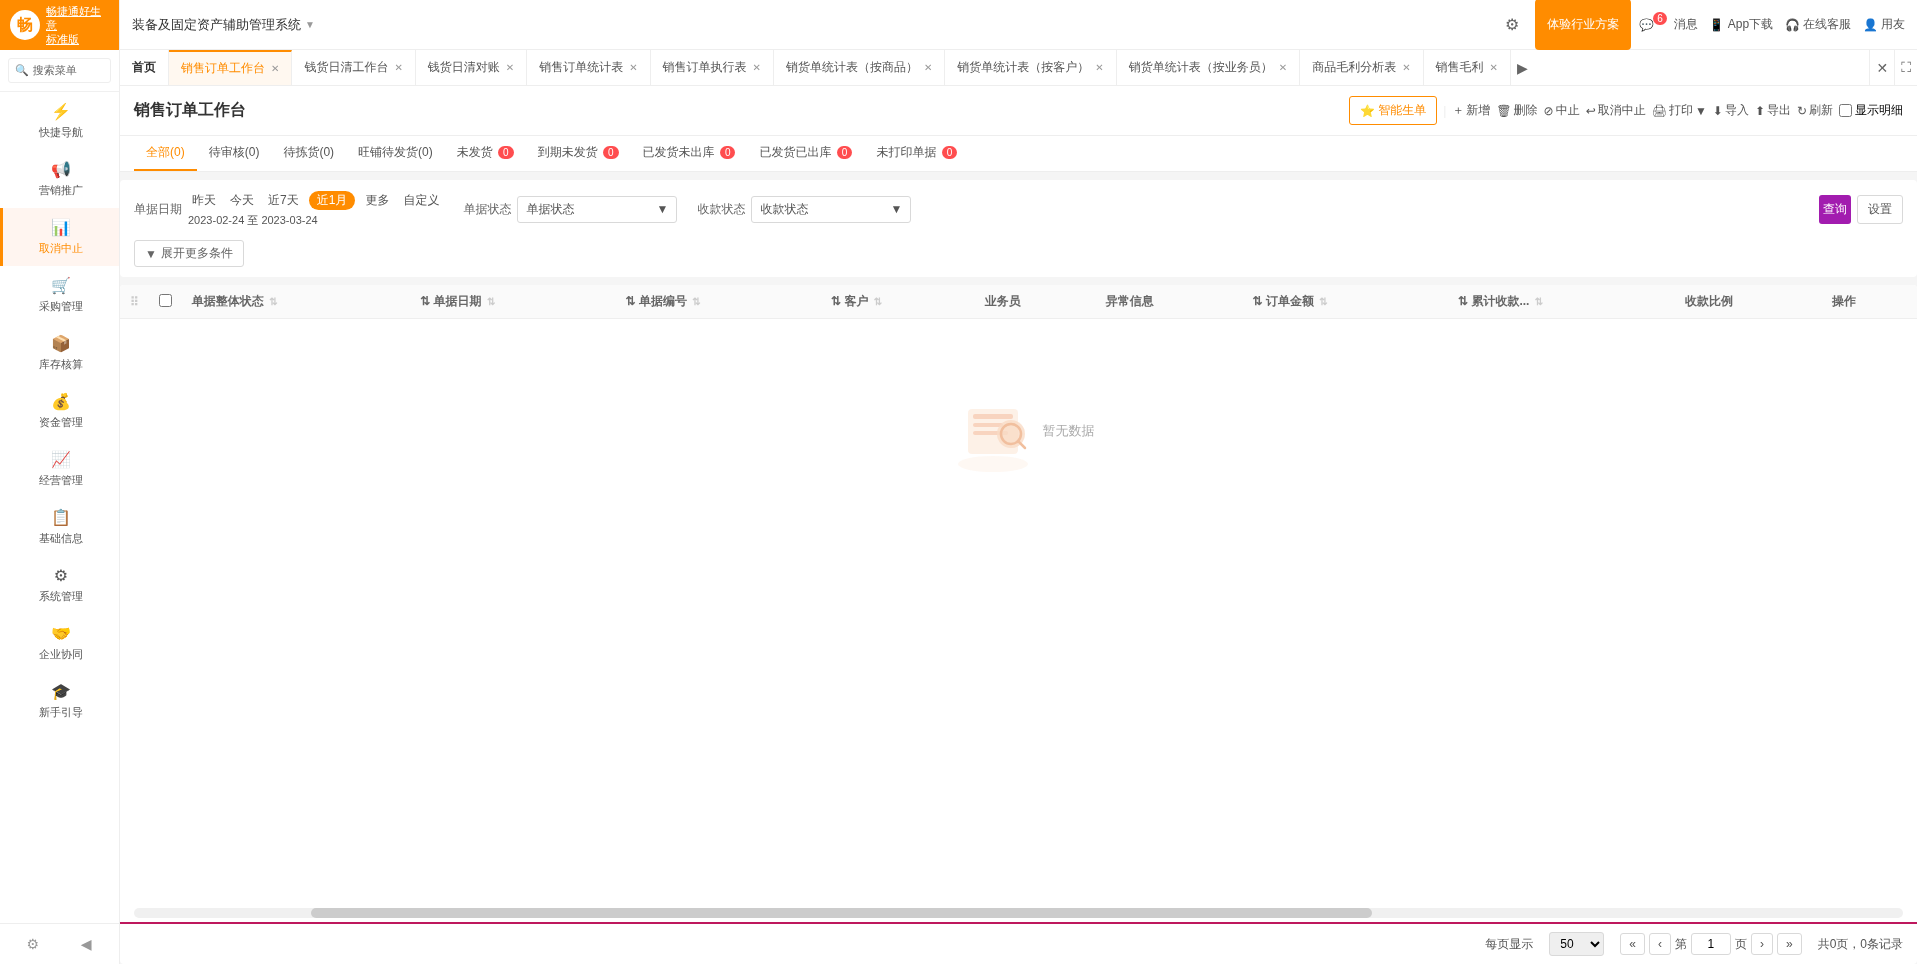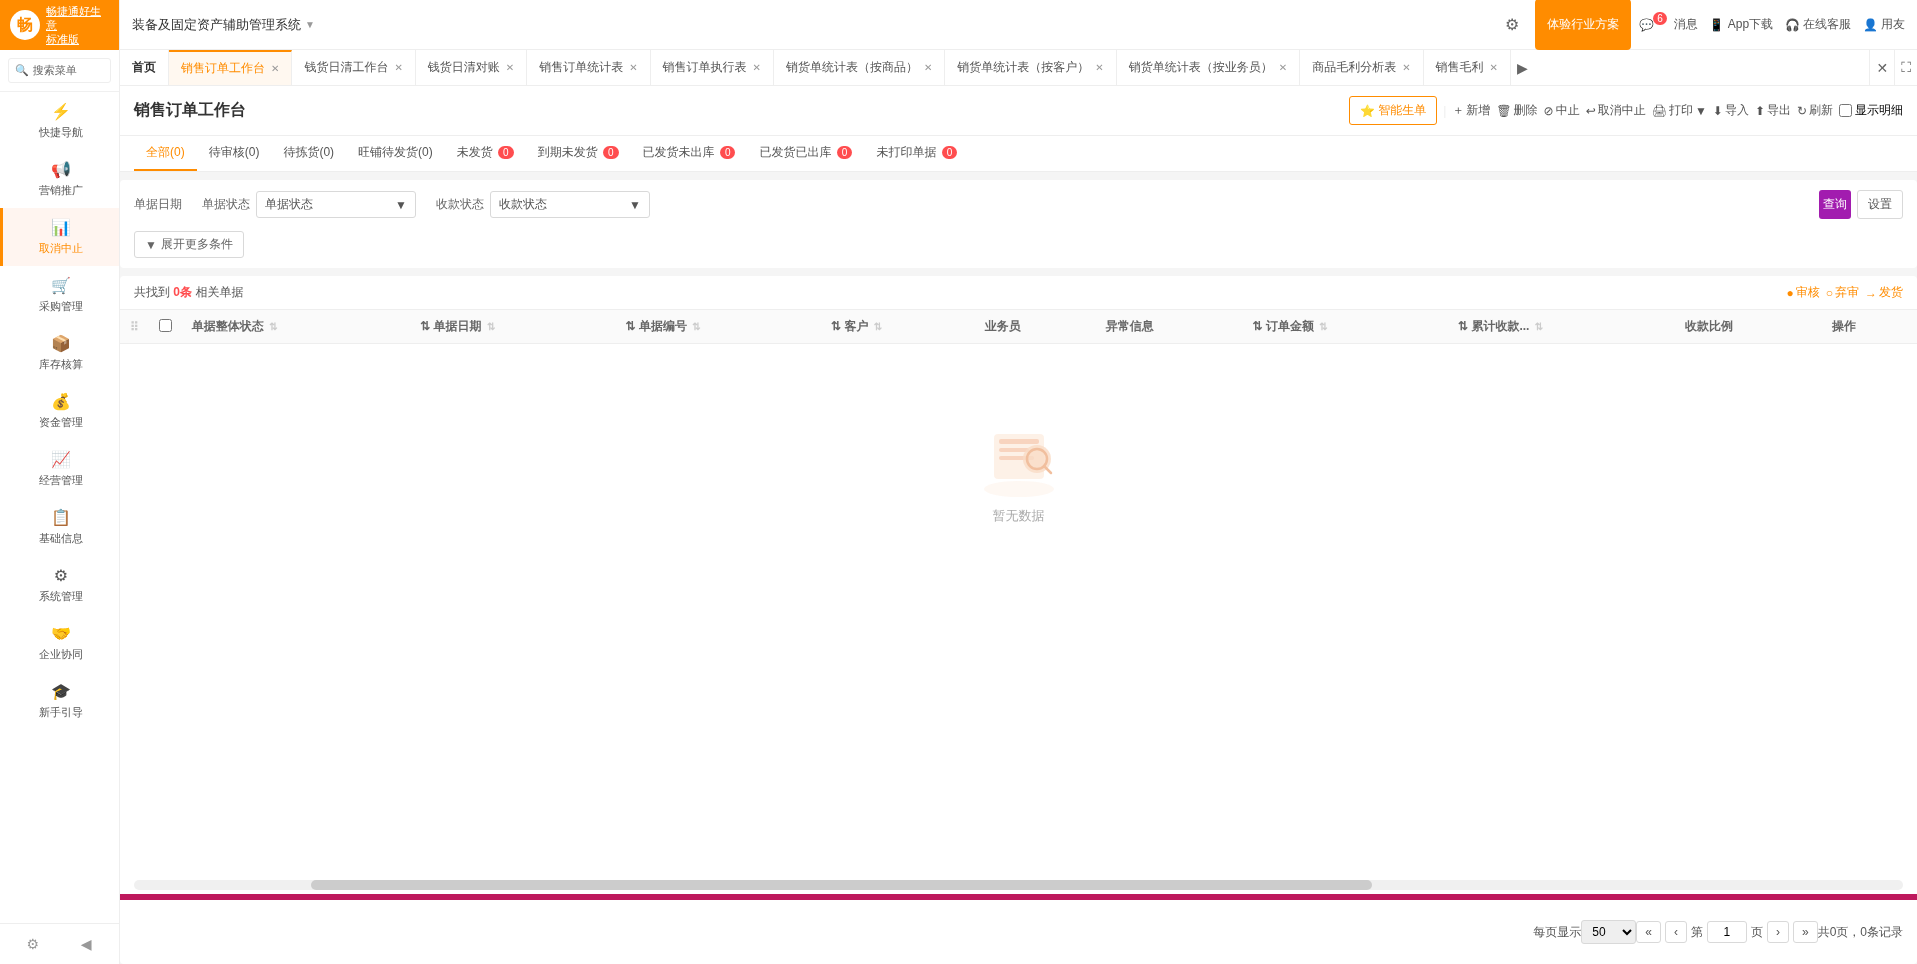--- a/index.html
+++ b/index.html
@@ -74,24 +74,24 @@
     .action-btn.orange { color: #ff8c00; }
 
     table { width: 100%; border-collapse: collapse; font-size: 12px; }
     thead th { background: #fafafa; border-bottom: 1px solid #eee; padding: 8px 10px; color: #666; text-align: left; white-space: nowrap; }
     thead th .sort-icon { color: #ccc; font-size: 10px; margin-left: 2px; }
     tbody td { padding: 8px 10px; border-bottom: 1px solid #f5f5f5; color: #555; }
     .checkbox-col { width: 30px; }
     .drag-col { width: 20px; color: #ccc; }
 
     
-    .empty-state { display: flex; flex-direction: column; align-items: center; justify-content: center; padding: 60px 0; color: #aaa; font-size: 13px; }
-
-    
-    .table-footer { display: flex; align-items: center; justify-content: flex-end; padding: 20px 14px; border-top: 6px solid #be185d; gap: 0; font-size: 12px; color: #555; }
+    .empty-state { display: flex; flex-direction: row; align-items: center; justify-content: center; padding: 60px 0; color: #aaa; font-size: 13px; }
+
+    
+    .table-footer { display: flex; align-items: center; justify-content: flex-end; padding: 8px 14px; border-top: 2px solid #be185d; gap: 16px; font-size: 12px; color: #555; }
     .pagination { display: flex; align-items: center; gap: 4px; }
     .page-btn { background: none; border: 1px solid #d9d9d9; border-radius: 3px; padding: 3px 8px; cursor: pointer; font-size: 12px; color: #555; }
     .page-input { width: 40px; border: 1px solid #d9d9d9; border-radius: 3px; padding: 3px 6px; text-align: center; font-size: 12px; }
     .per-page-select { border: 1px solid #d9d9d9; border-radius: 3px; padding: 3px 6px; font-size: 12px; }
 
     
     .tabbar { scrollbar-width: none; }
     .main-content-area { flex: 1; overflow-y: auto; display: flex; flex-direction: column; }
     .empty-svg { opacity: 0.6; }
 
@@ -334,20 +334,31 @@
       <div class="sub-tab">
         <span>未打印单据</span>
         <span class="count-badge">0</span>
       </div>
     </div>
 
     <div class="filter-section">
       <div class="filter-row">
         <div class="filter-item">
           <span class="filter-label">单据日期</span>
+          <div class="filter-date-block">
+            <div class="filter-date-options">
+              <span class="date-option">昨天</span>
+              <span class="date-option">今天</span>
+              <span class="date-option">近7天</span>
+              <span class="date-option highlight">近1月</span>
+              <span class="date-option">更多</span>
+              <span class="date-option">自定义</span>
+            </div>
+            <div class="date-range">2023-02-24 至 2023-03-24</div>
+          </div>
         </div>
         <div class="filter-item">
           <span class="filter-label">单据状态</span>
           <div class="filter-select">
             <span>单据状态</span>
             <span>▼</span>
           </div>
         </div>
         <div class="filter-item">
           <span class="filter-label">收款状态</span>
@@ -363,41 +374,20 @@
       </div>
       <div style="margin-top:6px;">
         <div class="expand-more" style="display:inline-flex;">
           <span>▼</span>
           <span>展开更多条件</span>
         </div>
       </div>
     </div>
 
     <div class="table-section">
-      <div class="table-header-bar">
-        <div class="table-count">
-          <span>共找到</span>
-          <span class="highlight">0条</span>
-          <span>相关单据</span>
-        </div>
-        <div class="table-actions">
-          <button class="action-btn orange">
-            <span>●</span>
-            <span>审核</span>
-          </button>
-          <button class="action-btn orange">
-            <span>○</span>
-            <span>弃审</span>
-          </button>
-          <button class="action-btn orange">
-            <span>→</span>
-            <span>发货</span>
-          </button>
-        </div>
-      </div>
 
       <div style="overflow:auto;flex:1;">
         <table>
           <thead>
             <tr>
               <th class="drag-col">⠿</th>
               <th class="checkbox-col">
                 <input type="checkbox" style="">
               </th>
               <th>

